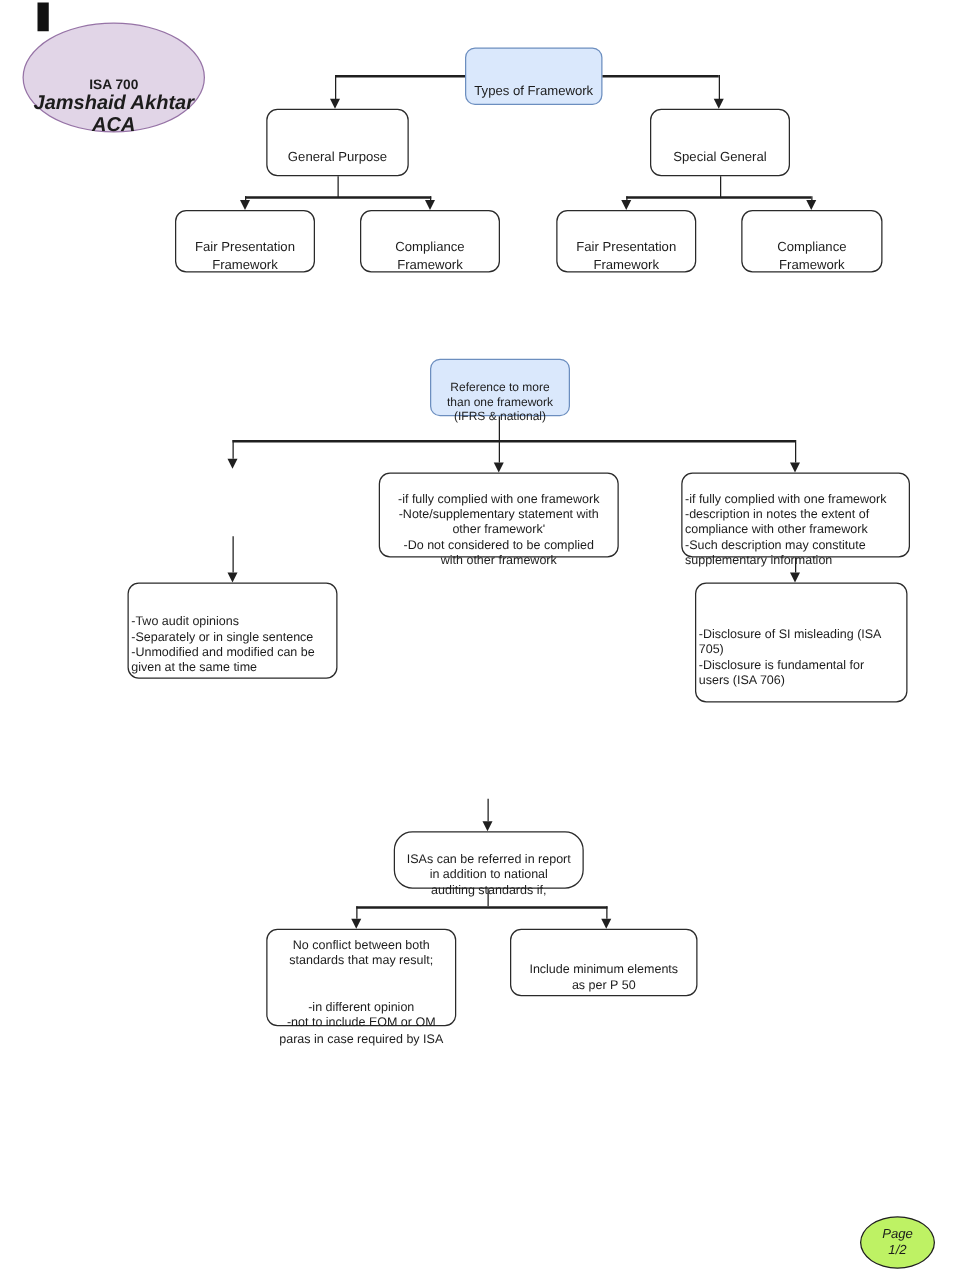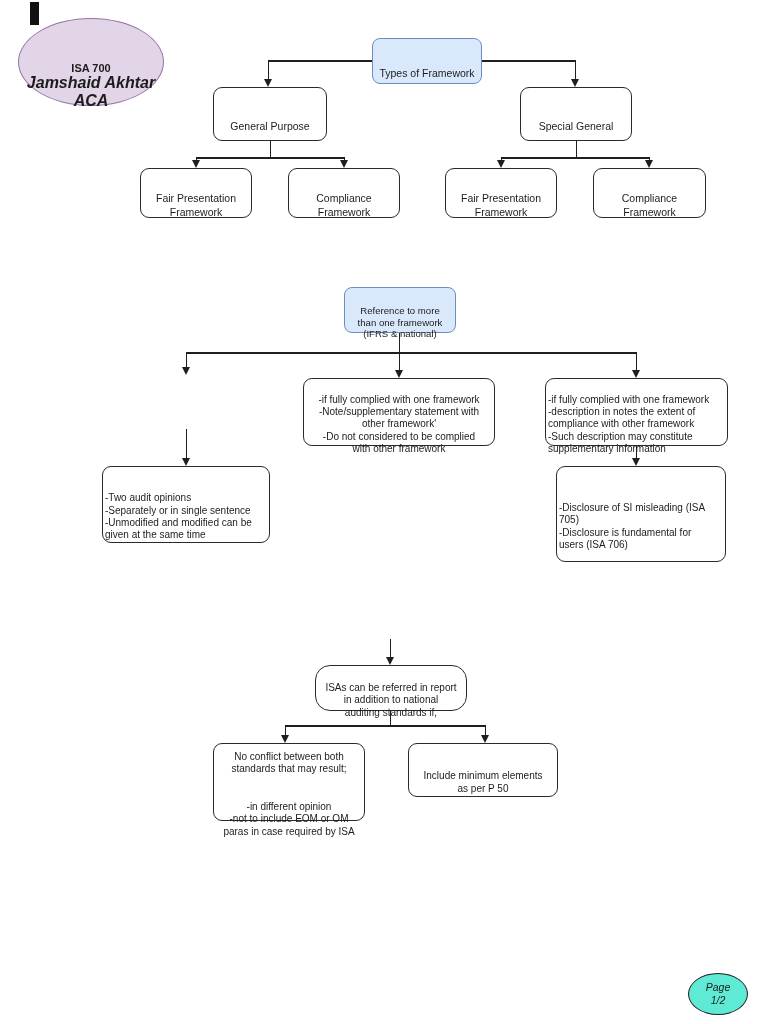--- a/index.html
+++ b/index.html
@@ -12,21 +12,21 @@
   .node .txt{white-space:pre-line;width:100%;margin-top:25px;}
   .blue{background:#dae8fc;border:1px solid #6c8ebf;border-radius:8px;}
   .left-al{text-align:left;}
   .left-al .txt{padding:0 2px;}
   .fs10{font-size:10px;}
   .fs95{font-size:9.6px;align-items:center;}
   .ellipse{position:absolute;box-sizing:border-box;border-radius:50%;
            display:flex;flex-direction:column;align-items:center;justify-content:center;
            text-align:center;}
   .badge-ellipse{background:#e1d5e7;border:1.4px solid #9673a6;}
-  .page-ellipse{background:#5eead4;border:1.5px solid #1f1f1f;font-style:italic;
+  .page-ellipse{background:#bef264;border:1.5px solid #1f1f1f;font-style:italic;
                 font-size:10.5px;line-height:1.2;}
   .line{position:absolute;background:#1f1f1f;}
   .varrow{position:absolute;width:0;height:0;border-left:4px solid transparent;
           border-right:4px solid transparent;border-top:8px solid #1f1f1f;}
   .mark{position:absolute;background:#111111;}
   .b-bold{font-weight:bold;font-size:11px;margin-top:47px;}
   .b-bold-it{font-weight:bold;font-style:italic;font-size:16px;}
 </style>
 </head>
 <body>

